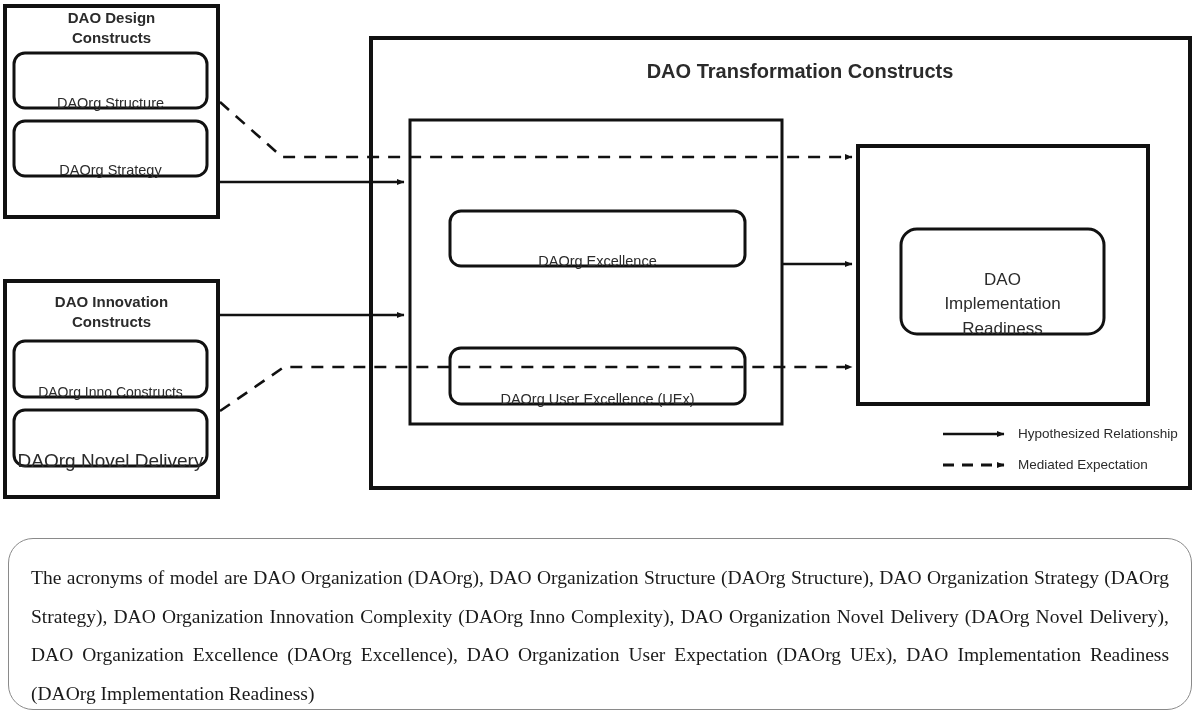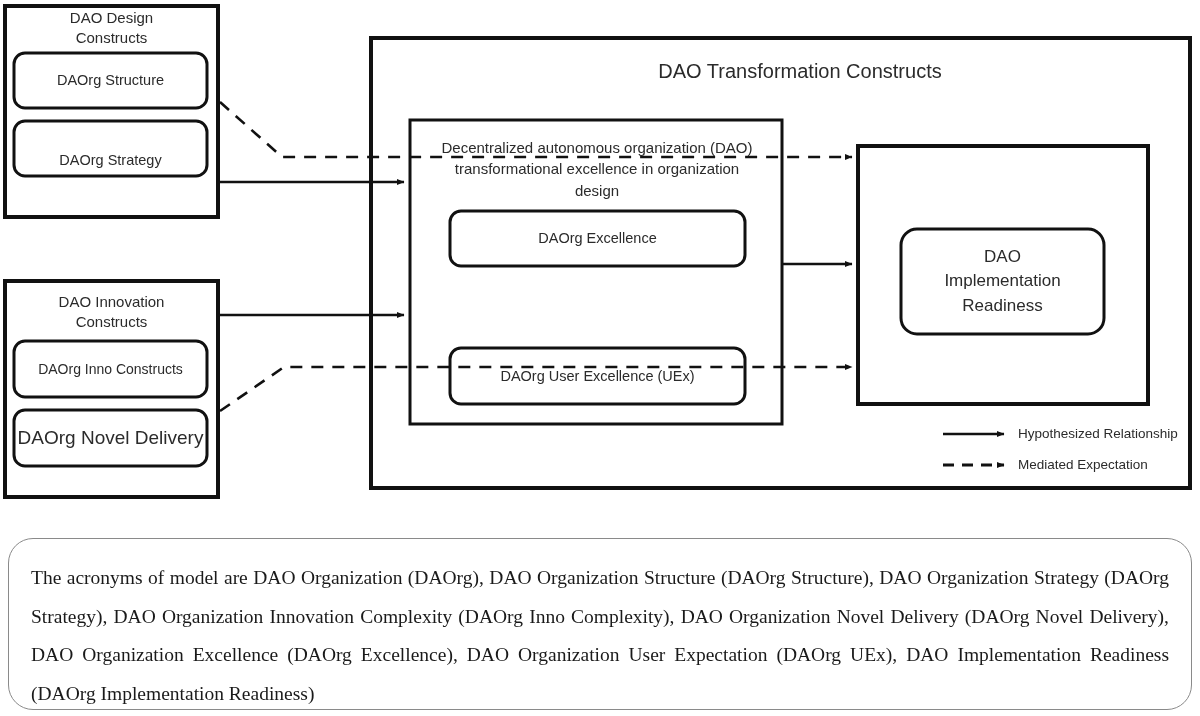--- a/index.html
+++ b/index.html
@@ -24,31 +24,33 @@
     left: 0; top: 0;
     width: 1200px; height: 716px;
   }
   .panel-label {
     position: absolute;
     text-align: center;
     font-size: 15px;
     line-height: 1.32;
     color: #2b2b2b;
     white-space: pre-line;
+    font-weight: bold;
   }
   .node-label {
     position: absolute;
     text-align: center;
     font-size: 14.5px;
     line-height: 1.3;
     color: #2b2b2b;
     white-space: pre-line;
     display: flex;
     align-items: center;
     justify-content: center;
+    margin-top: 23px;
   }
   .legend-label {
     position: absolute;
     font-size: 13.5px;
     color: #2b2b2b;
     white-space: nowrap;
   }
   #caption-box {
     position: absolute;
     left: 8px; top: 538px;
@@ -112,32 +114,31 @@
 
     <path d="M943,434 L1004,434" fill="none" stroke="#111111" stroke-width="2.4" marker-end="url(#arrow-solid)"></path>
     <path d="M943,465 L1004,465" fill="none" stroke="#111111" stroke-width="2.8" stroke-dasharray="11 8" marker-end="url(#arrow-dash)"></path>
   </svg>
 
   <div class="panel-label" style="left:10px; top:8px; width:203px;">DAO Design
 Constructs</div>
 
   <div class="node-label" style="left:14px; top:53px; width:193px; height:55px;">DAOrg Structure</div>
 
-  <div class="node-label" style="left:14px; top:133px; width:193px; height:55px;">DAOrg Strategy</div>
+  <div class="node-label" style="left:14px; top:120px; width:193px; height:55px;">DAOrg Strategy</div>
 
   <div class="panel-label" style="left:10px; top:292px; width:203px;">DAO Innovation
 Constructs</div>
 
   <div class="node-label" style="left:14px; top:341px; width:193px; height:56px; font-size:14px;">DAOrg Inno Constructs</div>
 
   <div class="node-label" style="left:14px; top:410px; width:193px; height:56px; font-size:19px;">DAOrg Novel Delivery</div>
 
   <div class="panel-label" style="left:560px; top:58px; width:480px; font-size:20px;">DAO Transformation Constructs</div>
 
-  <div class="panel-label" style="left:432px; top:137px; width:330px; font-size:15px; line-height:1.42;">Decentralized autonomous organization (DAO) transformational excellence in organization design</div>
 
   <div class="node-label" style="left:450px; top:211px; width:295px; height:55px;">DAOrg Excellence</div>
 
   <div class="node-label" style="left:450px; top:348px; width:295px; height:56px;">DAOrg User Excellence (UEx)</div>
 
   <div class="node-label" style="left:901px; top:229px; width:203px; height:105px; font-size:17px; line-height:1.42;text-align:center;">DAO
 Implementation
 Readiness</div>
 
   <div class="legend-label" style="left:1018px; top:426px;text-align:right;">Hypothesized Relationship</div>

